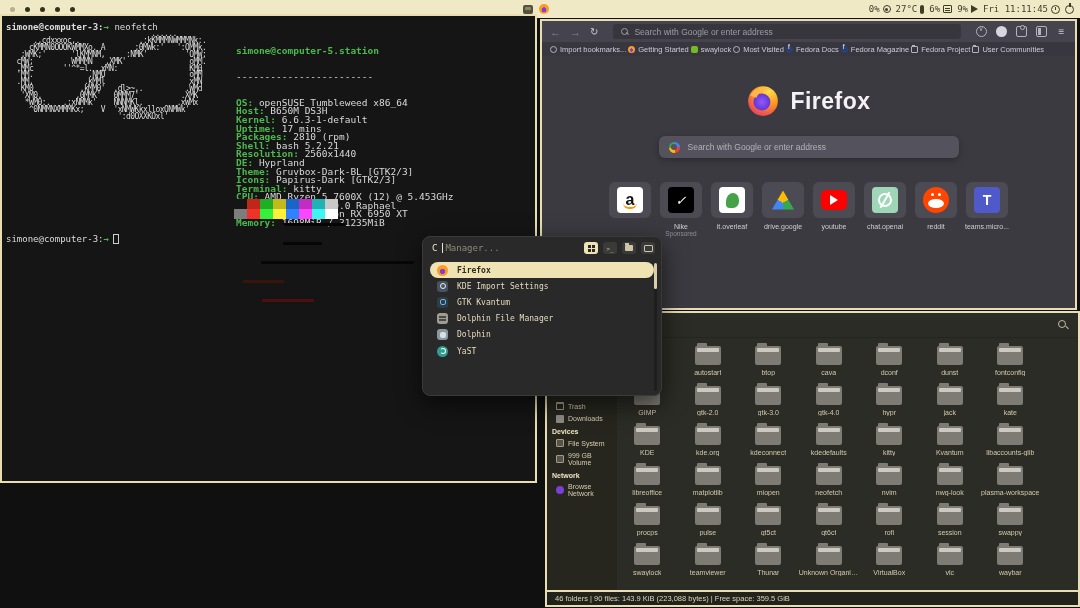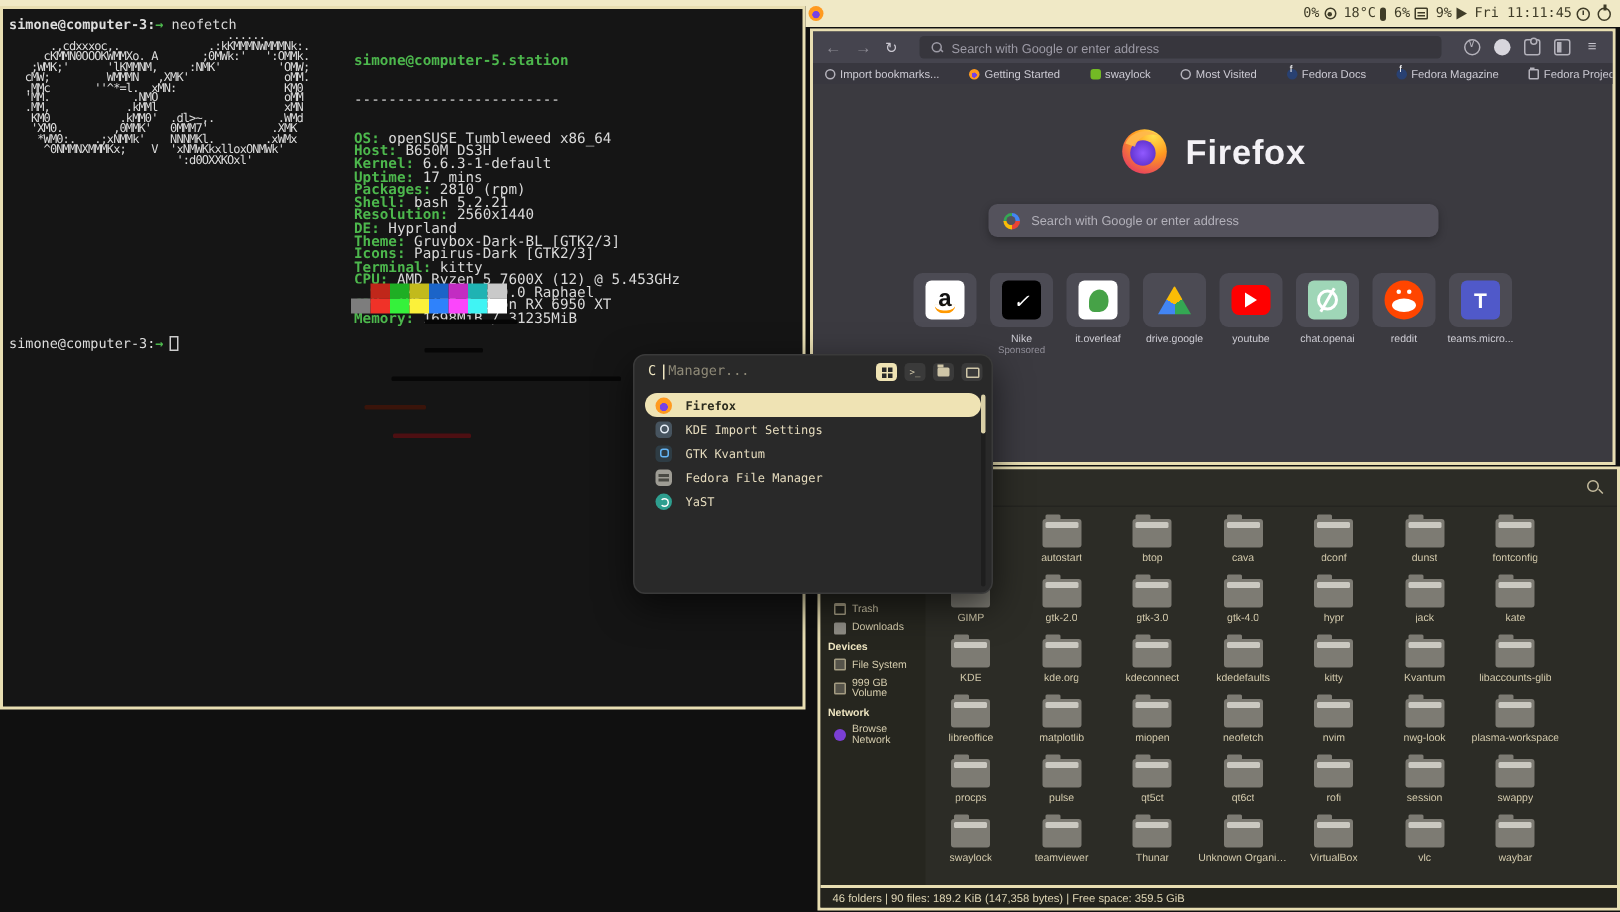--- a/index.html
+++ b/index.html
@@ -25,21 +25,21 @@
   .ic-temp{width:4px;height:9px;background:#3f3c28;border-radius:2px;}
   .ic-mem{width:9px;height:8px;border:1px solid #3f3c28;border-radius:1px;}
   .ic-mem::after{content:"";position:absolute;left:1px;right:1px;top:2px;height:1px;background:#3f3c28;box-shadow:0 2px 0 #3f3c28;}
   .ic-vol{width:0;height:0;border-top:4px solid transparent;border-bottom:4px solid transparent;border-left:7px solid #3f3c28;}
   .ic-clock{width:9px;height:9px;border:1.5px solid #3f3c28;border-radius:50%;}
   .ic-clock::after{content:"";position:absolute;left:3px;top:1px;width:1px;height:3px;background:#3f3c28;}
   .ic-power{width:9px;height:9px;border:1.5px solid #3f3c28;border-radius:50%;}
   .ic-power::after{content:"";position:absolute;left:3px;top:-3px;width:1.5px;height:4px;background:#3f3c28;}
 
   
-  #terminal{position:absolute;left:0;top:4px;width:537px;height:469px;background:#151515;
+  #terminal{position:absolute;left:0;top:14px;width:537px;height:469px;background:#151515;
             border:2px solid #e8deb2;color:#d9d9d9;}
   #term-cmdline{position:absolute;left:4px;top:6px;font-size:9px;white-space:pre;}
   .green{color:#4db84d;font-weight:bold;}
   #ascii-art{position:absolute;left:6px;top:15px;margin:0;font-size:8px;line-height:6.9px;
              letter-spacing:-0.6px;color:#dcdcdc;white-space:pre;}
   #neo-info{position:absolute;left:234px;top:14px;font-size:9.5px;line-height:8.6px;white-space:pre;}
   .info-line .lbl{color:#4db84d;font-weight:bold;}
   #palette{position:absolute;left:232px;top:183px;}
   .pal-row{display:flex;height:10px;}
   .pal-cell{width:13px;height:10px;}
@@ -70,21 +70,21 @@
   .mag::after{content:"";position:absolute;left:5px;top:5px;width:3px;height:1.2px;background:#9d9ba6;transform:rotate(45deg);}
   .tb-ic{width:11px;height:11px;position:relative;}
   .tbi-pocket{border:1.3px solid #b4b2bb;border-radius:50%;}
   .tbi-pocket::after{content:"∨";position:absolute;left:1.5px;top:-2.5px;font-size:7px;color:#b4b2bb;}
   .tbi-account{background:#d8d6dd;border-radius:50%;}
   .tbi-ext{border:1.3px solid #b4b2bb;border-radius:2px;}
   .tbi-ext::after{content:"";position:absolute;left:3px;top:-2px;width:3px;height:3px;background:#45444e;border:1.3px solid #b4b2bb;border-radius:50%;}
   .tbi-side{border:1.3px solid #b4b2bb;border-radius:2px;}
   .tbi-side::after{content:"";position:absolute;left:1px;top:1px;bottom:1px;width:2.5px;background:#b4b2bb;}
   .tbi-menu{color:#c9c7d0;font-size:10px;line-height:11px;text-align:center;}
-  #ff-bookmarks{height:14px;background:#38373f;display:flex;align-items:center;gap:20px;
+  #ff-bookmarks{height:14px;background:#38373f;display:flex;align-items:center;gap:2px;
                 padding:0 8px;font-size:7.5px;color:#cdcbd4;white-space:nowrap;overflow:hidden;}
   .bm{display:flex;align-items:center;gap:3px;}
   .bm-ic{width:7px;height:7px;flex:0 0 auto;}
   .bmi-import{border:1px solid #b4b2bb;border-radius:50%;position:relative;}
   .bmi-firefox{border-radius:50%;background:radial-gradient(circle at 50% 58%,#7542e5 0 30%,#ff9a1f 34% 72%,#ff4f5e 100%);}
   .bmi-suse{background:#73ba25;border-radius:2px;}
   .bmi-mostvisited{border:1.6px solid #b4b2bb;border-radius:50%;}
   .bmi-fedora{background:#294172;border-radius:50%;position:relative;}
   .bmi-fedora::after{content:"f";position:absolute;left:2px;top:-2.5px;color:#fff;font-size:6.5px;}
   .bmi-folder{border:1px solid #b4b2bb;border-radius:1px;position:relative;}
@@ -211,21 +211,21 @@
       <span class="ws-dot"></span>
     </div>
     <span class="tb-app tb-brief"></span>
     <span class="tb-app ffdot" style="width:10px;height:10px;"></span>
     <div id="tb-right">
       <span class="tb-item">
         <span>0%</span>
         <span class="ic ic-gear"></span>
       </span>
       <span class="tb-item">
-        <span>18°C</span>
+        <span>27°C</span>
         <span class="ic ic-temp"></span>
       </span>
       <span class="tb-item">
         <span>6%</span>
         <span class="ic ic-mem"></span>
       </span>
       <span class="tb-item">
         <span>9%</span>
         <span class="ic ic-vol"></span>
       </span>
@@ -611,21 +611,21 @@
             <div class="fold"></div>
             <div class="fname">vlc</div>
           </div>
           <div class="fcell">
             <div class="fold"></div>
             <div class="fname">waybar</div>
           </div>
         </div>
     </div>
     <div id="fm-status">
-      <span>46 folders | 90 files: 189.2 KiB (147,358 bytes) | Free space: 359.5 GiB</span>
+      <span>46 folders | 90 files: 143.9 KiB (223,088 bytes) | Free space: 359.5 GiB</span>
     </div>
   </div>
 
   <div id="launcher">
     <div id="ln-top">
       <span id="ln-prompt">C</span>
       <span id="ln-cursor"></span>
       <span id="ln-search">Manager...</span>
       <div id="ln-modes">
         <span class="mode-btn active">
@@ -650,21 +650,25 @@
         <div class="ln-item">
           <span class="licon li-kde"></span>
           <span>KDE Import Settings</span>
         </div>
         <div class="ln-item">
           <span class="licon li-gtk"></span>
           <span>GTK Kvantum</span>
         </div>
         <div class="ln-item">
           <span class="licon li-thunar"></span>
-          <span>Fedora File Manager</span>
+          <span>Dolphin File Manager</span>
+        </div>
+        <div class="ln-item">
+          <span class="licon li-dolphin"></span>
+          <span>Dolphin</span>
         </div>
         <div class="ln-item">
           <span class="licon li-yast"></span>
           <span>YaST</span>
         </div>
       </div>
     <div id="ln-scroll">
         <div id="ln-thumb"></div>
       </div>
   </div>

